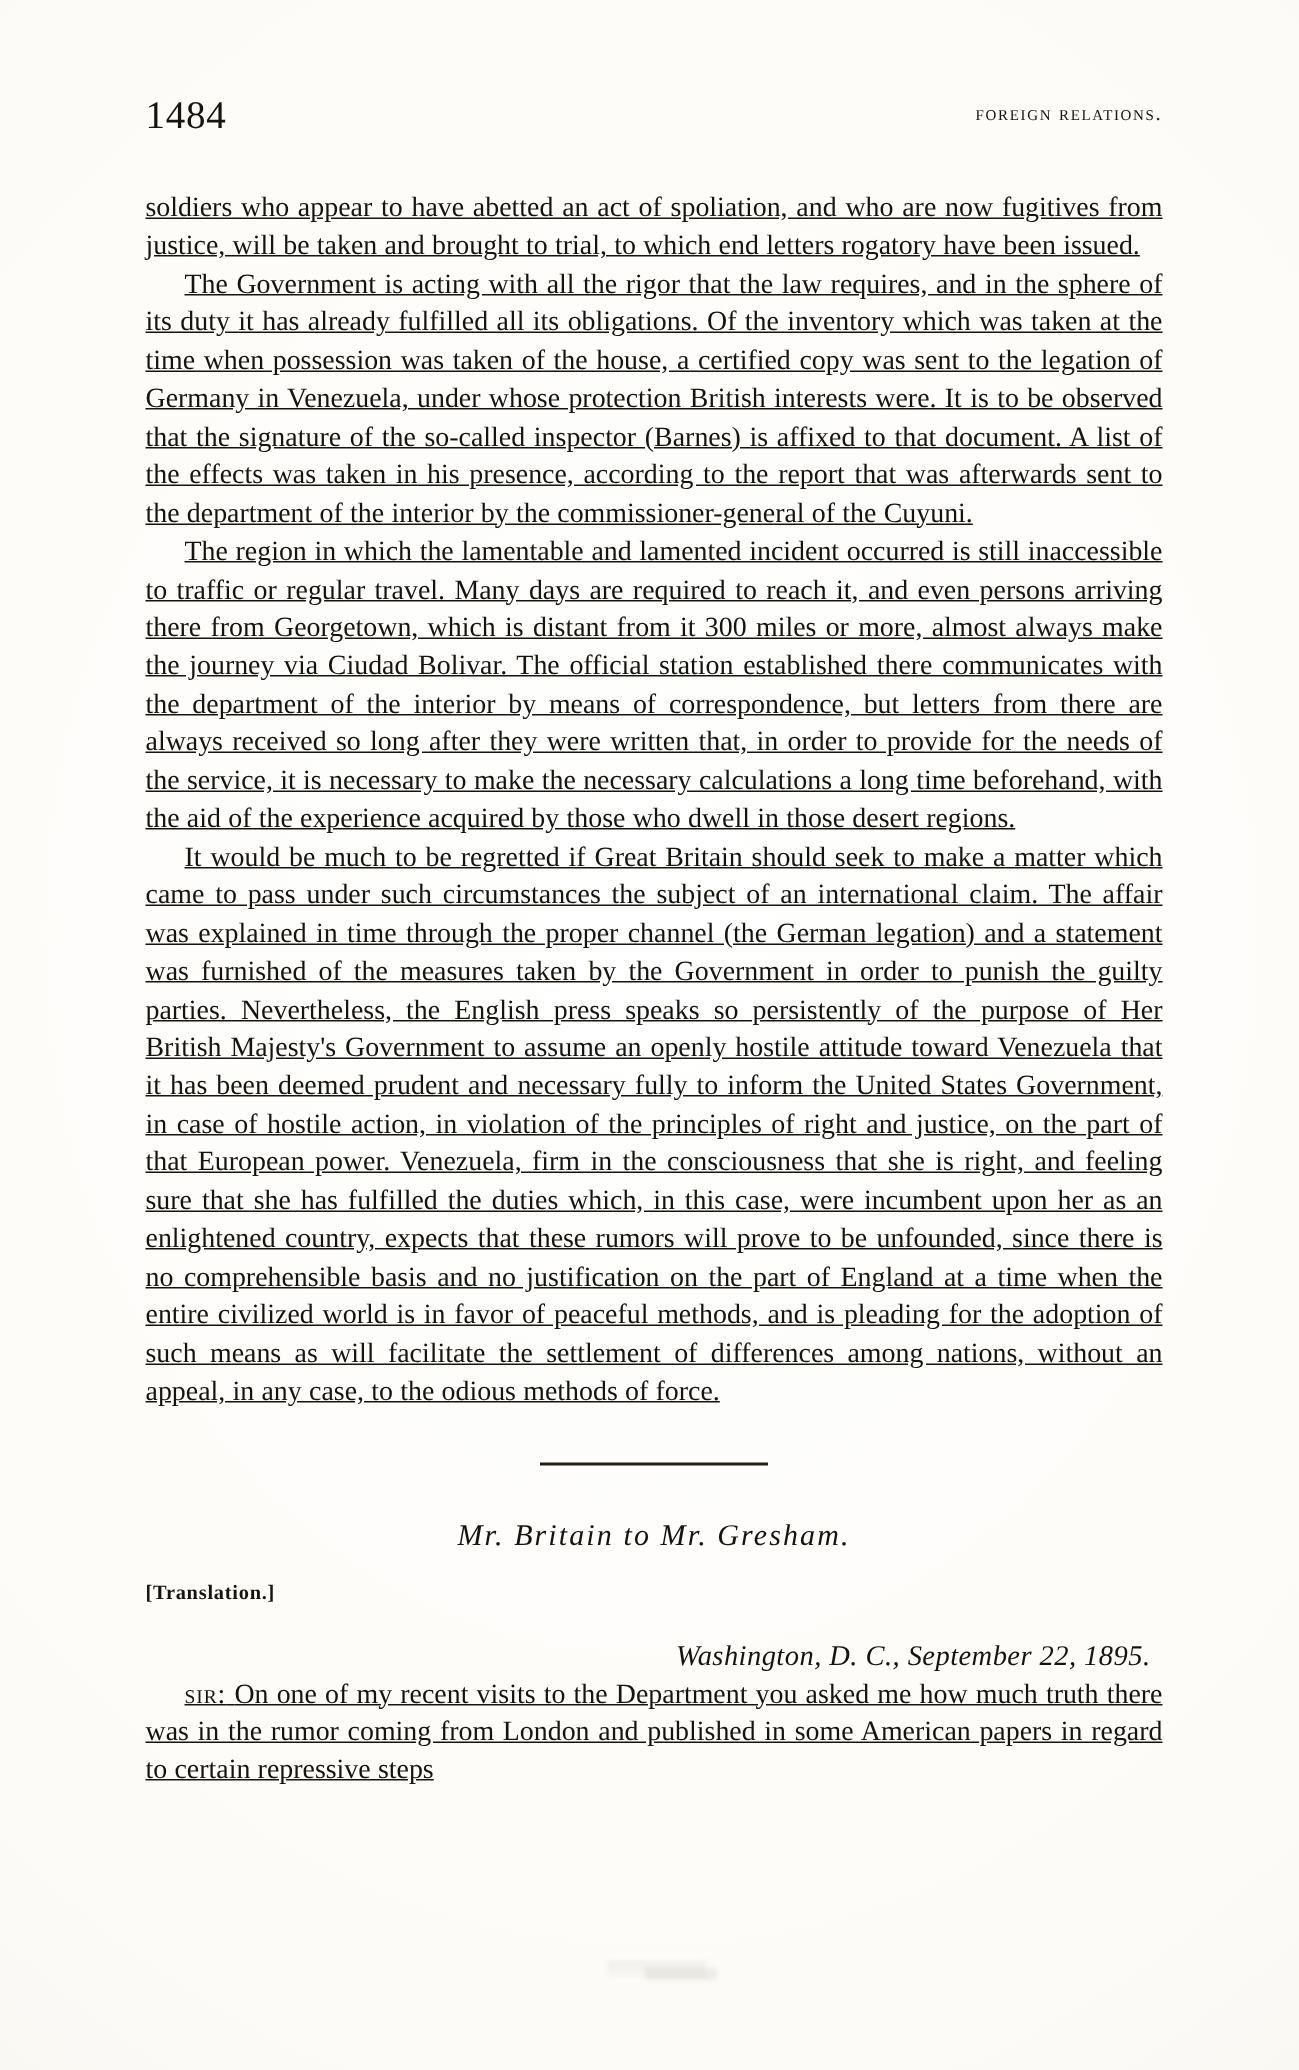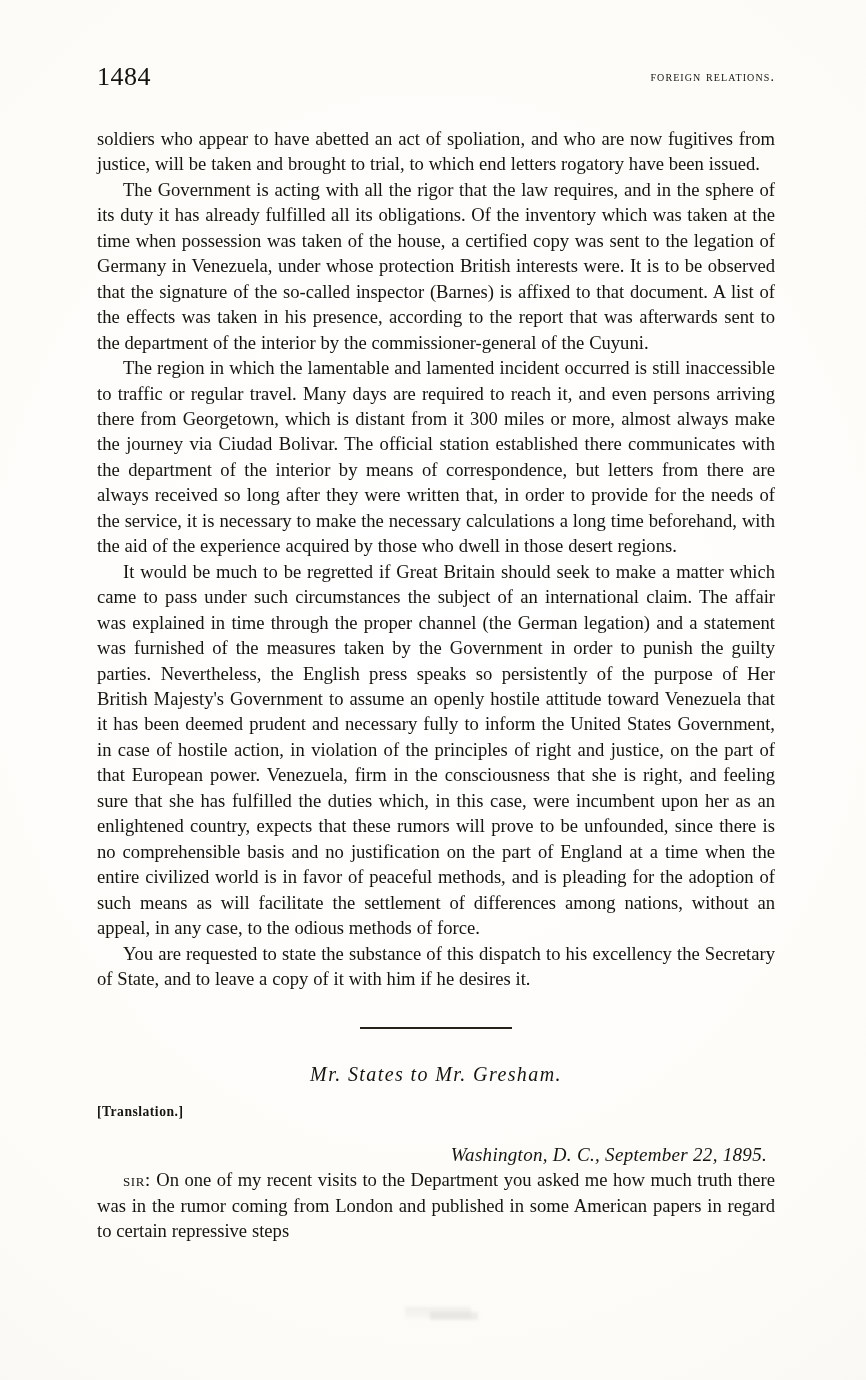--- a/index.html
+++ b/index.html
@@ -71,20 +71,21 @@
 
   p.para {
     margin: 0;
     font-size: 18.6px;
     line-height: 25.45px;
     text-align: justify;
     text-align-last: left;
     text-indent: 26px;
     word-spacing: 0.2px;
     hyphens: none;
+    text-decoration: underline;
   }
   p.para.first { text-indent: 0; }
 
   
   .sig-line {
     position: relative;
     margin-top: 2px;
     height: 26px;
     font-size: 18.6px;
     line-height: 25.45px;
@@ -196,28 +197,27 @@
       <div class="folio">1484</div>
       <div class="head-title">FOREIGN RELATIONS.</div>
     </div>
 
     <div class="body-block">
 
       <p class="para first">soldiers who appear to have abetted an act of spoliation, and who are now fugitives from justice, will be taken and brought to trial, to which end letters rogatory have been issued.</p>
       <p class="para">The Government is acting with all the rigor that the law requires, and in the sphere of its duty it has already fulfilled all its obligations. Of the inventory which was taken at the time when possession was taken of the house, a certified copy was sent to the legation of Germany in Venezuela, under whose protection British interests were. It is to be observed that the signature of the so-called inspector (Barnes) is affixed to that document. A list of the effects was taken in his presence, according to the report that was afterwards sent to the department of the interior by the commissioner-general of the Cuyuni.</p>
       <p class="para">The region in which the lamentable and lamented incident occurred is still inaccessible to traffic or regular travel. Many days are required to reach it, and even persons arriving there from Georgetown, which is distant from it 300 miles or more, almost always make the journey via Ciudad Bolivar. The official station established there communicates with the department of the interior by means of correspondence, but letters from there are always received so long after they were written that, in order to provide for the needs of the service, it is necessary to make the necessary calculations a long time beforehand, with the aid of the experience acquired by those who dwell in those desert regions.</p>
       <p class="para">It would be much to be regretted if Great Britain should seek to make a matter which came to pass under such circumstances the subject of an international claim. The affair was explained in time through the proper channel (the German legation) and a statement was furnished of the measures taken by the Government in order to punish the guilty parties. Nevertheless, the English press speaks so persistently of the purpose of Her British Majesty's Government to assume an openly hostile attitude toward Venezuela that it has been deemed prudent and necessary fully to inform the United States Government, in case of hostile action, in violation of the principles of right and justice, on the part of that European power. Venezuela, firm in the consciousness that she is right, and feeling sure that she has fulfilled the duties which, in this case, were incumbent upon her as an enlightened country, expects that these rumors will prove to be unfounded, since there is no comprehensible basis and no justification on the part of England at a time when the entire civilized world is in favor of peaceful methods, and is pleading for the adoption of such means as will facilitate the settlement of differences among nations, without an appeal, in any case, to the odious methods of force.</p>
-      <p class="para">You are requested to state the substance of this dispatch to his excellency the Secretary of State, and to leave a copy of it with him if he desires it.</p>
 
 
       <div class="divider-wrap">
         <span class="divider"></span>
       </div>
 
-      <div class="doc-heading">Mr. States to Mr. Gresham.</div>
+      <div class="doc-heading">Mr. Britain to Mr. Gresham.</div>
       <div class="translation-note">[Translation.]</div>
 
       <div class="dateline">
         <div class="dateline-date">Washington, D. C., September 22, 1895.</div>
       </div>
 
       <p class="para closing-para"><span class="salutation">SIR:</span> <span>On one of my recent visits to the Department you asked me how much truth there was in the rumor coming from London and published in some American papers in regard to certain repressive steps</span></p>
 
     </div>
   </div>

